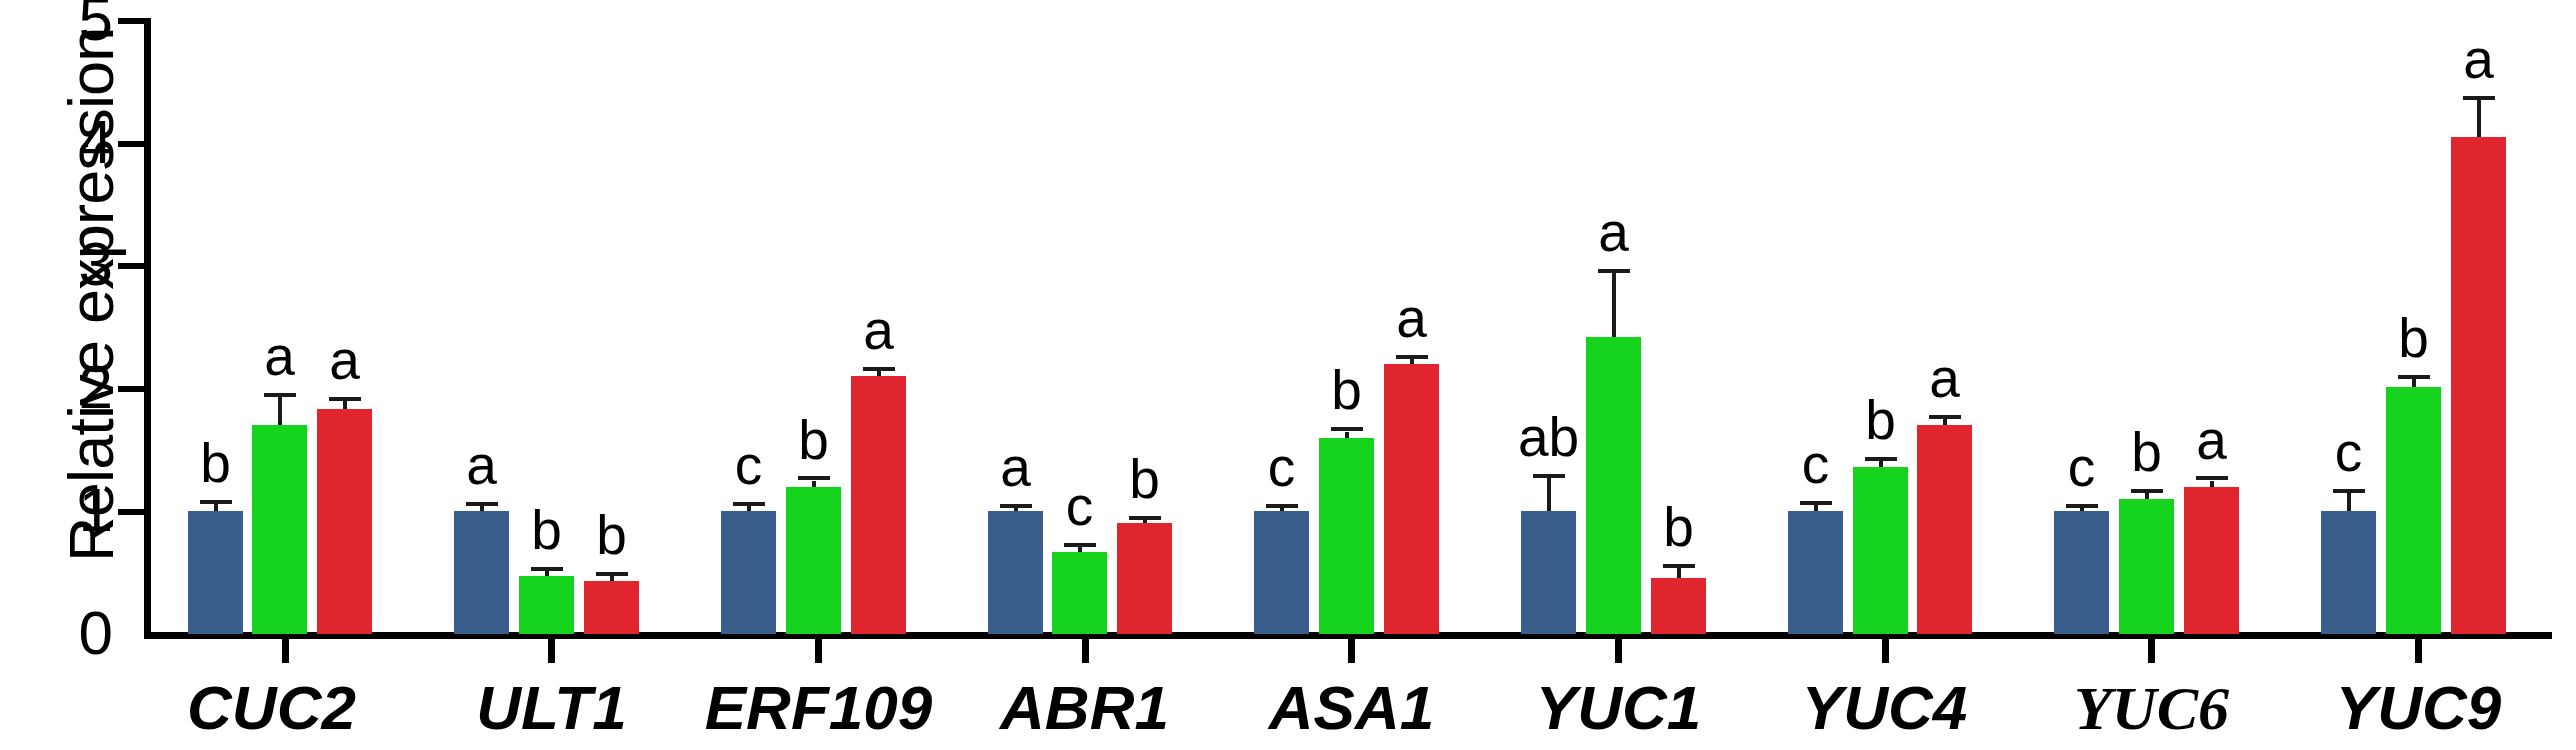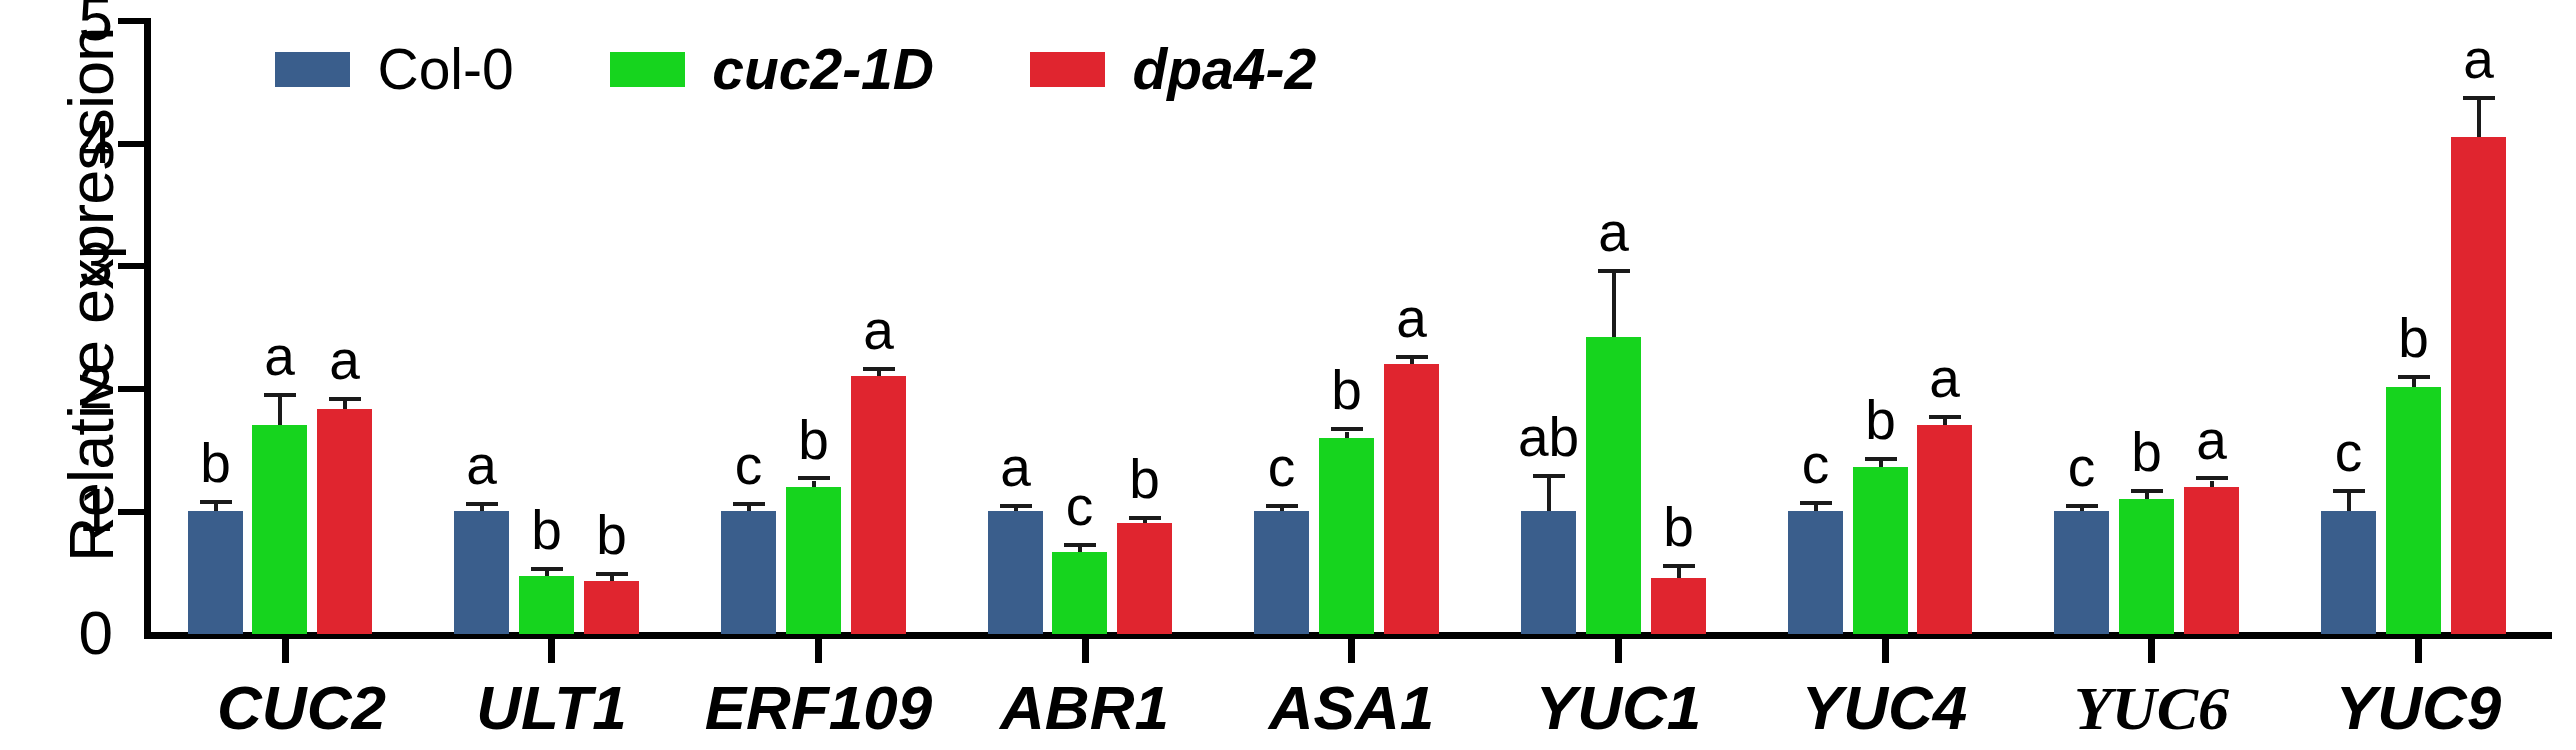--- a/index.html
+++ b/index.html
@@ -66,34 +66,20 @@
     </div>
   <div id="yticklabels">
       <div class="yticklabel" style="position: absolute; left: 8px; width: 105px; text-align: right; font-size: 62px; color: rgb(0, 0, 0); line-height: 1; top: 602px;">0</div>
       <div class="yticklabel" style="position: absolute; left: 8px; width: 105px; text-align: right; font-size: 62px; color: rgb(0, 0, 0); line-height: 1; top: 479px;">1</div>
       <div class="yticklabel" style="position: absolute; left: 8px; width: 105px; text-align: right; font-size: 62px; color: rgb(0, 0, 0); line-height: 1; top: 356px;">2</div>
       <div class="yticklabel" style="position: absolute; left: 8px; width: 105px; text-align: right; font-size: 62px; color: rgb(0, 0, 0); line-height: 1; top: 233px;">3</div>
       <div class="yticklabel" style="position: absolute; left: 8px; width: 105px; text-align: right; font-size: 62px; color: rgb(0, 0, 0); line-height: 1; top: 111px;">4</div>
       <div class="yticklabel" style="position: absolute; left: 8px; width: 105px; text-align: right; font-size: 62px; color: rgb(0, 0, 0); line-height: 1; top: -12px;">5</div>
     </div>
 
-  <div class="legend">
-    <div class="legend-item">
-      <span class="legend-swatch" id="sw0" style="background: rgb(58, 94, 140);"></span>
-      <span class="legend-text">Col-0</span>
-    </div>
-    <div class="legend-item">
-      <span class="legend-swatch" id="sw1" style="background: rgb(22, 212, 30);"></span>
-      <span class="legend-text ital">cuc2-1D</span>
-    </div>
-    <div class="legend-item">
-      <span class="legend-swatch" id="sw2" style="background: rgb(224, 37, 47);"></span>
-      <span class="legend-text ital">dpa4-2</span>
-    </div>
-  </div>
 
   <div class="plot" id="plot">
       <div class="bar" style="left: 188px; bottom: 116px; height: 123px;">
         <div class="bar-rect" style="height: 123px; background: rgb(58, 94, 140);"></div>
         <div class="errbar" style="bottom: 123px; height: 7.4px;"></div>
         <div class="errcap" style="bottom: 130px;"></div>
         <div class="siglabel" style="bottom: 143px;">b</div>
       </div>
       <div class="bar" style="left: 252px; bottom: 116px; height: 209px;">
         <div class="bar-rect" style="height: 209px; background: rgb(22, 212, 30);"></div>
@@ -257,21 +243,21 @@
       <div class="xtick" style="left: 548px;"></div>
       <div class="xtick" style="left: 815px;"></div>
       <div class="xtick" style="left: 1082px;"></div>
       <div class="xtick" style="left: 1348px;"></div>
       <div class="xtick" style="left: 1615px;"></div>
       <div class="xtick" style="left: 1882px;"></div>
       <div class="xtick" style="left: 2148px;"></div>
       <div class="xtick" style="left: 2415px;"></div>
     </div>
   <div id="xlabels">
-      <div class="xlabel" style="left: 168px; width: 267px;">CUC2</div>
+      <div class="xlabel" style="left: 138px; width: 267px;">CUC2</div>
       <div class="xlabel" style="left: 418px; width: 267px;">ULT1</div>
       <div class="xlabel" style="left: 685px; width: 267px;">ERF109</div>
       <div class="xlabel" style="left: 951px; width: 267px;">ABR1</div>
       <div class="xlabel" style="left: 1218px; width: 267px;">ASA1</div>
       <div class="xlabel" style="left: 1485px; width: 267px;">YUC1</div>
       <div class="xlabel" style="left: 1751px; width: 267px;">YUC4</div>
       <div class="xlabel" style="left: 2018px; width: 267px; font-family: Liberation Serif, serif;">YUC6</div>
       <div class="xlabel" style="left: 2285px; width: 267px;">YUC9</div>
     </div>
 

